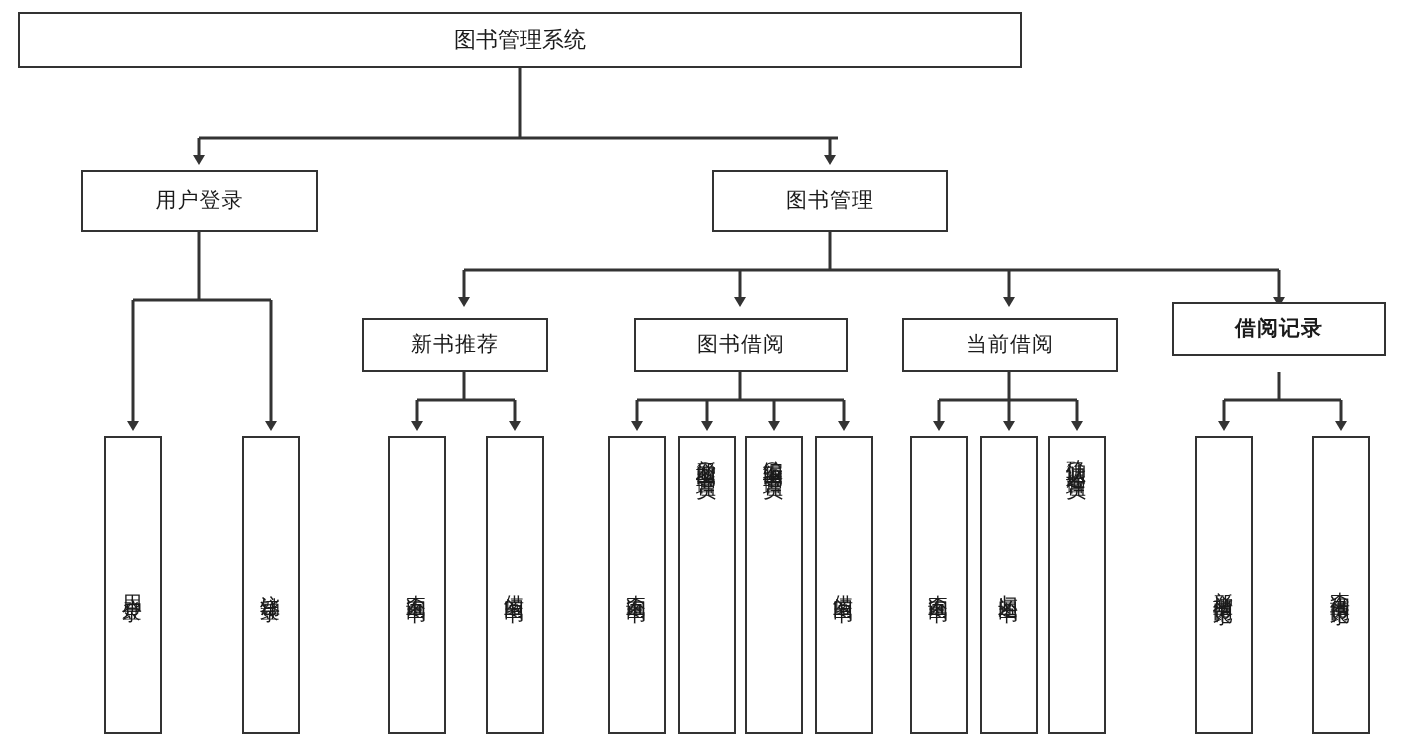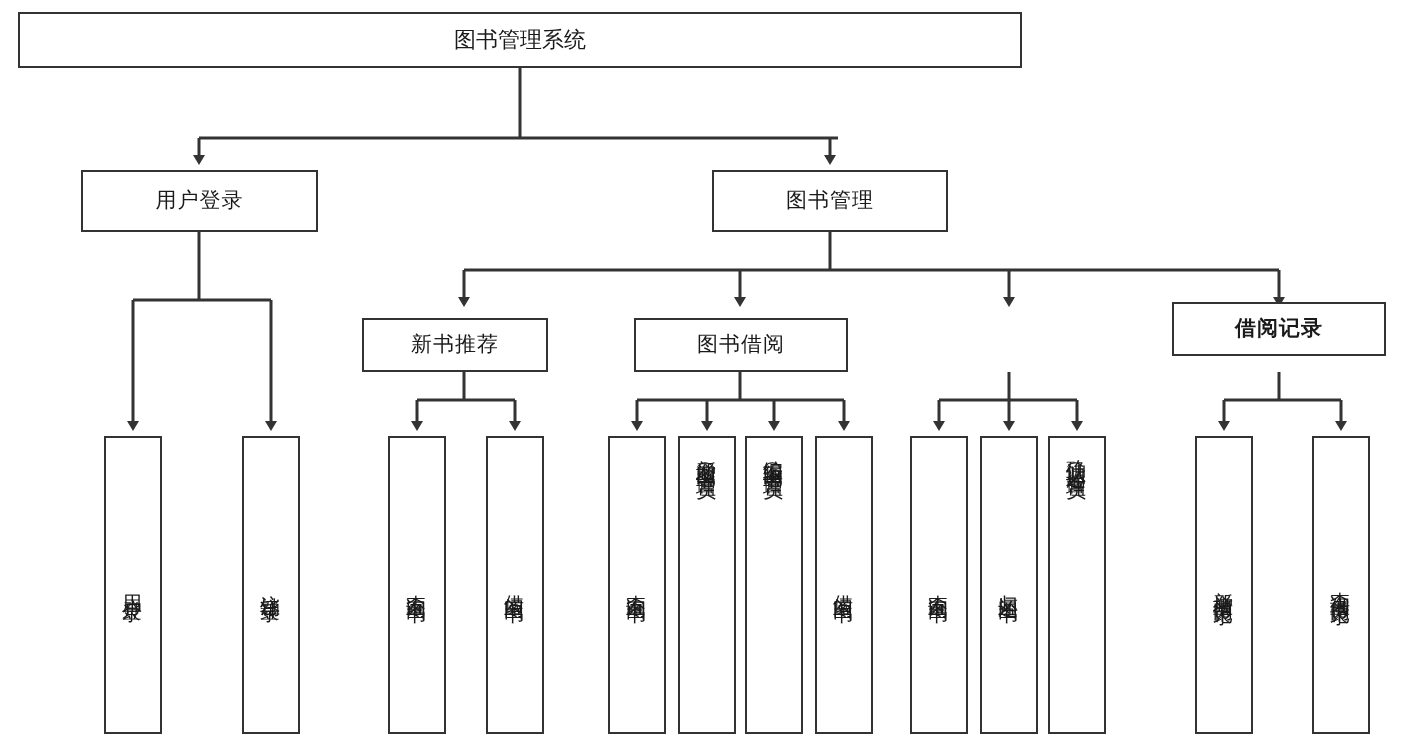--- a/index.html
+++ b/index.html
@@ -125,20 +125,21 @@
   <div class="node root" style="left:18px; top:12px; width:1004px; height:56px;">图书管理系统</div>
 
   <div class="node horizontal" style="left:81px; top:170px; width:237px; height:62px;">用户登录</div>
 
   <div class="node horizontal" style="left:712px; top:170px; width:236px; height:62px;">图书管理</div>
 
   <div class="node horizontal" style="left:362px; top:318px; width:186px; height:54px;">新书推荐</div>
 
   <div class="node horizontal" style="left:634px; top:318px; width:214px; height:54px;text-align:center;">图书借阅</div>
 
+  <div class="node horizontal" style="left:902px; top:318px; width:216px; height:54px;">当前借阅</div>
 
   <div class="node horizontal" style="left:1172px; top:302px; width:214px; height:54px;font-weight:bold;">借阅记录</div>
 
   <div class="node vertical mid" style="left:104px; top:436px; width:58px; height:298px;">用户登录</div>
 
   <div class="node vertical mid" style="left:242px; top:436px; width:58px; height:298px;">注销登录</div>
 
   <div class="node vertical mid" style="left:388px; top:436px; width:58px; height:298px;">查询图书</div>
 
   <div class="node vertical mid" style="left:486px; top:436px; width:58px; height:298px;">借阅图书</div>

